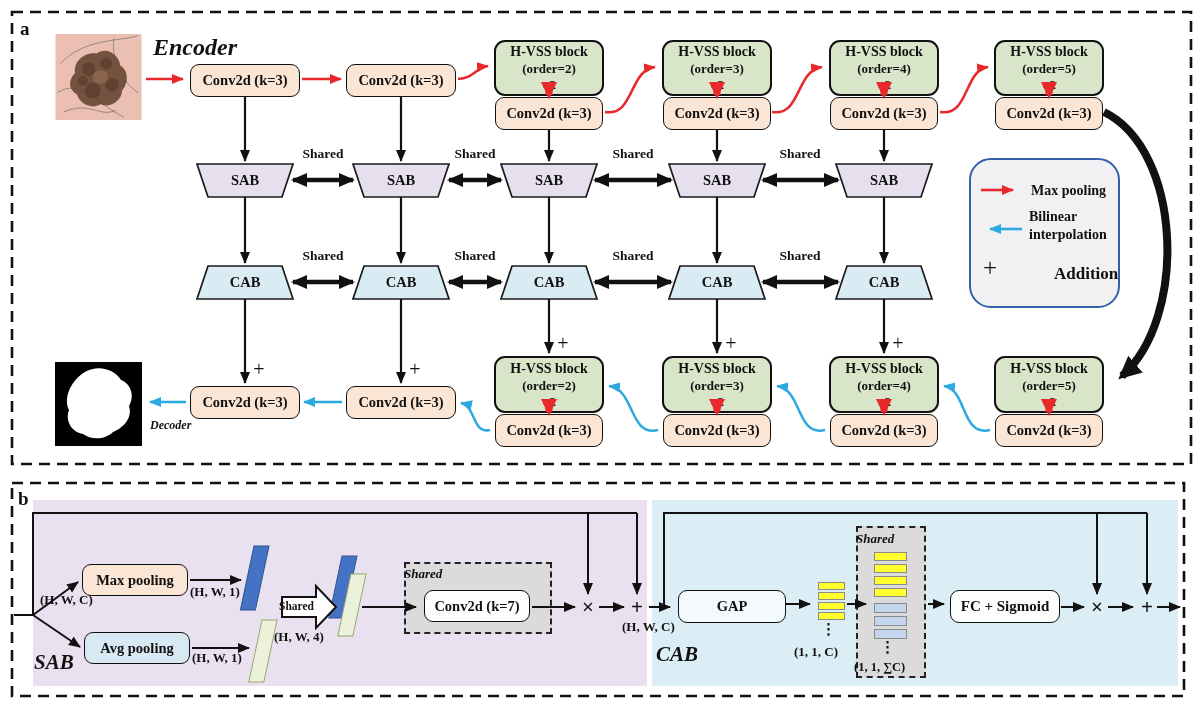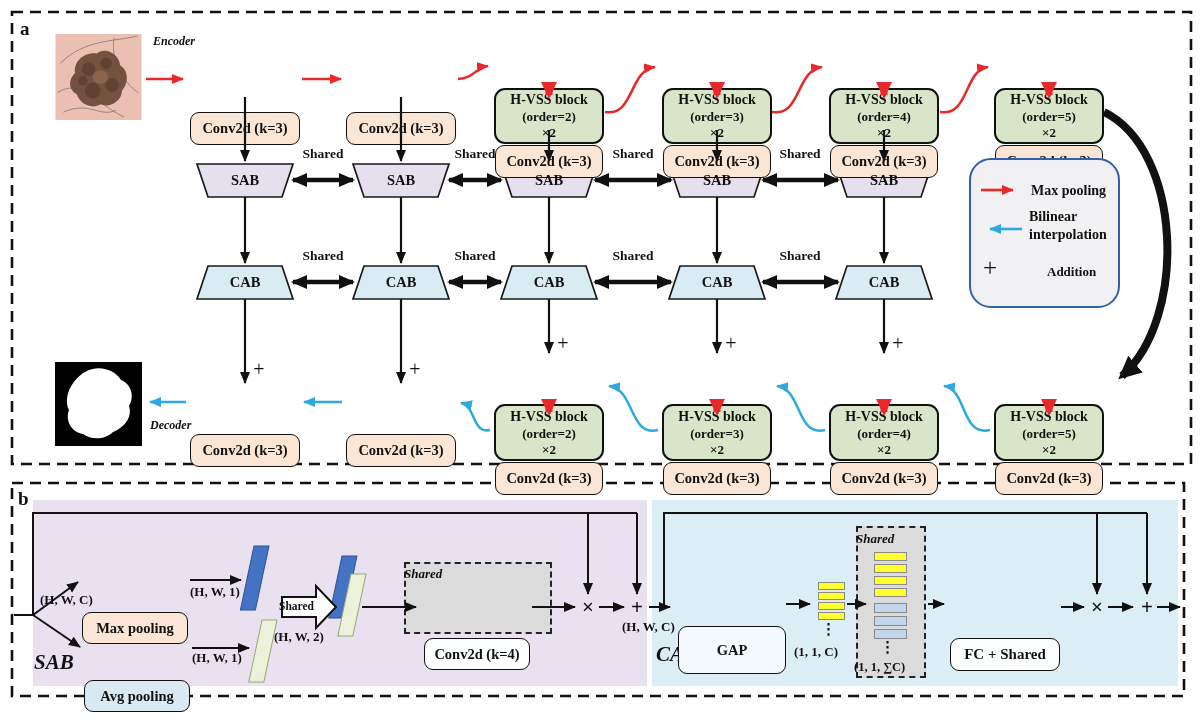--- a/index.html
+++ b/index.html
@@ -2,21 +2,21 @@
 <html><head>
 <meta charset="utf-8">
 <style>
   html,body{margin:0;padding:0;background:#fff;}
   #stage{position:relative;width:1202px;height:728px;background:#fff;overflow:hidden;
          font-family:"Liberation Serif","DejaVu Serif",serif;color:#111;}
   svg.layer{position:absolute;left:0;top:0;pointer-events:none;}
   #bg{z-index:0;} #ov{z-index:3;}
   .box{position:absolute;z-index:2;border:1.8px solid #111;border-radius:9px;
        display:flex;align-items:center;justify-content:center;
-       font-weight:bold;font-size:14.5px;background:#FBE5D4;box-sizing:border-box;margin-top:48px;}
+       font-weight:bold;font-size:14.5px;background:#FBE5D4;box-sizing:border-box;}
   .hvss{background:#D9E5C8;border-radius:11px;flex-direction:column;font-size:14px;line-height:18px;border-width:2px;}
   .hvss .sm{font-size:13px;line-height:16px;}
   .whitebox{background:#FDFEFE;}
   .gapbox{background:#F3F9FC;}
   .bluebox{background:#D9E9F4;}
   .lbl{position:absolute;z-index:2;font-weight:bold;white-space:pre;}
   .ctr{text-align:left;}
   .ital{font-style:italic;}
   .shlbl{font-size:13.5px;width:64px;text-align:center;}
   .dim{font-size:13px;}
@@ -83,21 +83,21 @@
   <ellipse cx="46" cy="44" rx="8" ry="7" fill="#9C7256" opacity="0.6"></ellipse>
 </svg>
 
 <svg class="layer" style="z-index:2;left:55px;top:362px" width="87" height="84" viewBox="0 0 87 84">
   <rect width="87" height="84" fill="#000"></rect>
   <path d="M30 10 C44 2 60 8 66 18 C76 22 80 34 74 44 C78 56 68 66 58 70 C50 78 36 78 28 72 C16 70 10 58 14 48 C8 36 16 18 30 10 Z" fill="#fff"></path>
 </svg>
 
 <div class="panel-tag" style="left:20px;top:18px">a</div>
 <div class="panel-tag" style="left:18px;top:488px">b</div>
-<div class="lbl ital" style="left:153px;top:34px;font-size:12px">Encoder</div>
+<div class="lbl ital" style="left:153px;top:34px;font-size:24px">Encoder</div>
 <div class="lbl ital" style="left:150px;top:418px;font-size:12px">Decoder</div>
 
 <div class="box" style="left:190px;top:64px;width:110px;height:33px">
       <span>Conv2d (k=3)</span>
     </div>
 <div class="box" style="left:346px;top:64px;width:110px;height:33px">
       <span>Conv2d (k=3)</span>
     </div>
 
 <div class="box hvss" style="left:494px;top:40px;width:110px;height:56px">
@@ -195,50 +195,50 @@
 <div class="plus" style="left:249px;top:358px">+</div>
 <div class="plus" style="left:405px;top:358px">+</div>
 <div class="plus" style="left:553px;top:332px">+</div>
 <div class="plus" style="left:721px;top:332px">+</div>
 <div class="plus" style="left:888px;top:332px">+</div>
 
 <div class="legend" style="left:969px;top:158px;width:147px;height:146px">
   <div class="lbl" style="left:60px;top:23px;font-size:14px">Max pooling</div>
   <div class="lbl ctr" style="left:58px;top:48px;width:86px;font-size:14px;line-height:18px"><span>Bilinear</span><br><span>interpolation</span></div>
   <div class="lbl" style="left:12px;top:94px;font-size:25px;font-weight:normal">+</div>
-  <div class="lbl" style="left:76px;top:104px;font-size:13px">Addition</div>
+  <div class="lbl" style="left:83px;top:104px;font-size:17px">Addition</div>
 </div>
 
 <div class="seclbl" style="left:34px;top:650px">SAB</div>
 <div class="seclbl" style="left:656px;top:642px">CAB</div>
 
 <div class="box" style="left:82px;top:564px;width:106px;height:32px">
       <span>Max pooling</span>
     </div>
 <div class="box bluebox" style="left:84px;top:632px;width:106px;height:32px">
       <span>Avg pooling</span>
     </div>
 
 <div class="lbl dim ctr" style="left:40px;top:592px;width:64px">(H, W, C)</div>
 <div class="lbl dim ctr" style="left:190px;top:584px;width:60px">(H, W, 1)</div>
 <div class="lbl dim ctr" style="left:192px;top:650px;width:60px">(H, W, 1)</div>
-<div class="lbl dim ctr" style="left:274px;top:629px;width:60px">(H, W, 2)</div>
+<div class="lbl dim ctr" style="left:274px;top:629px;width:60px">(H, W, 4)</div>
 <div class="lbl ctr" style="left:279px;top:600px;width:44px;font-size:11.5px;z-index:2">Shared</div>
 
 <div class="dashedbox" style="left:404px;top:562px;width:148px;height:72px"></div>
 <div class="lbl ital ctr" style="left:404px;top:566px;width:148px;font-size:13px">Shared</div>
 <div class="box whitebox" style="left:424px;top:590px;width:106px;height:32px">
-      <span>Conv2d (k=4)</span>
+      <span>Conv2d (k=7)</span>
     </div>
 
 <div class="op" style="left:577px;top:595px">×</div>
 <div class="op" style="left:626px;top:595px">+</div>
 <div class="lbl dim ctr" style="left:622px;top:619px;width:70px">(H, W, C)</div>
 
-<div class="box gapbox" style="left:678px;top:578px;width:108px;height:48px">
+<div class="box gapbox" style="left:678px;top:590px;width:108px;height:33px">
       <span>GAP</span>
     </div>
 
 <div class="stackrect" style="left:818px;top:582px;width:27px;height:8px"></div>
 <div class="stackrect" style="left:818px;top:592px;width:27px;height:8px"></div>
 <div class="stackrect" style="left:818px;top:602px;width:27px;height:8px"></div>
 <div class="stackrect" style="left:818px;top:612px;width:27px;height:8px"></div>
 <div class="lbl ctr" style="left:821px;top:620px;width:20px;font-size:15px">⋮</div>
 <div class="lbl dim ctr" style="left:794px;top:644px;width:72px">(1, 1, C)</div>
 
@@ -248,21 +248,21 @@
 <div class="stackrect" style="left:874px;top:564px;width:33px;height:9px"></div>
 <div class="stackrect" style="left:874px;top:576px;width:33px;height:9px"></div>
 <div class="stackrect" style="left:874px;top:588px;width:33px;height:9px"></div>
 <div class="stackrect blue" style="left:874px;top:603px;width:33px;height:10px"></div>
 <div class="stackrect blue" style="left:874px;top:616px;width:33px;height:10px"></div>
 <div class="stackrect blue" style="left:874px;top:629px;width:33px;height:10px"></div>
 <div class="lbl ctr" style="left:880px;top:638px;width:20px;font-size:15px">⋮</div>
 <div class="lbl ctr" style="left:854px;top:660px;width:74px;font-size:12.5px">(1, 1, ∑C)</div>
 
 <div class="box whitebox" style="left:950px;top:590px;width:110px;height:33px;font-size:15px">
-      <span>FC + Shared</span>
+      <span>FC + Sigmoid</span>
     </div>
 <div class="op" style="left:1086px;top:595px">×</div>
 <div class="op" style="left:1136px;top:595px">+</div>
 
 <svg id="ov" class="layer" width="1202" height="728">
 <defs>
   <marker id="mb" markerUnits="userSpaceOnUse" markerWidth="13" markerHeight="11" refX="11" refY="5" orient="auto-start-reverse">
           <path d="M0 0L12 5L0 10Z" fill="#111"></path>
         </marker>
   <marker id="ms" markerUnits="userSpaceOnUse" markerWidth="17" markerHeight="15" refX="14" refY="7" orient="auto-start-reverse">

